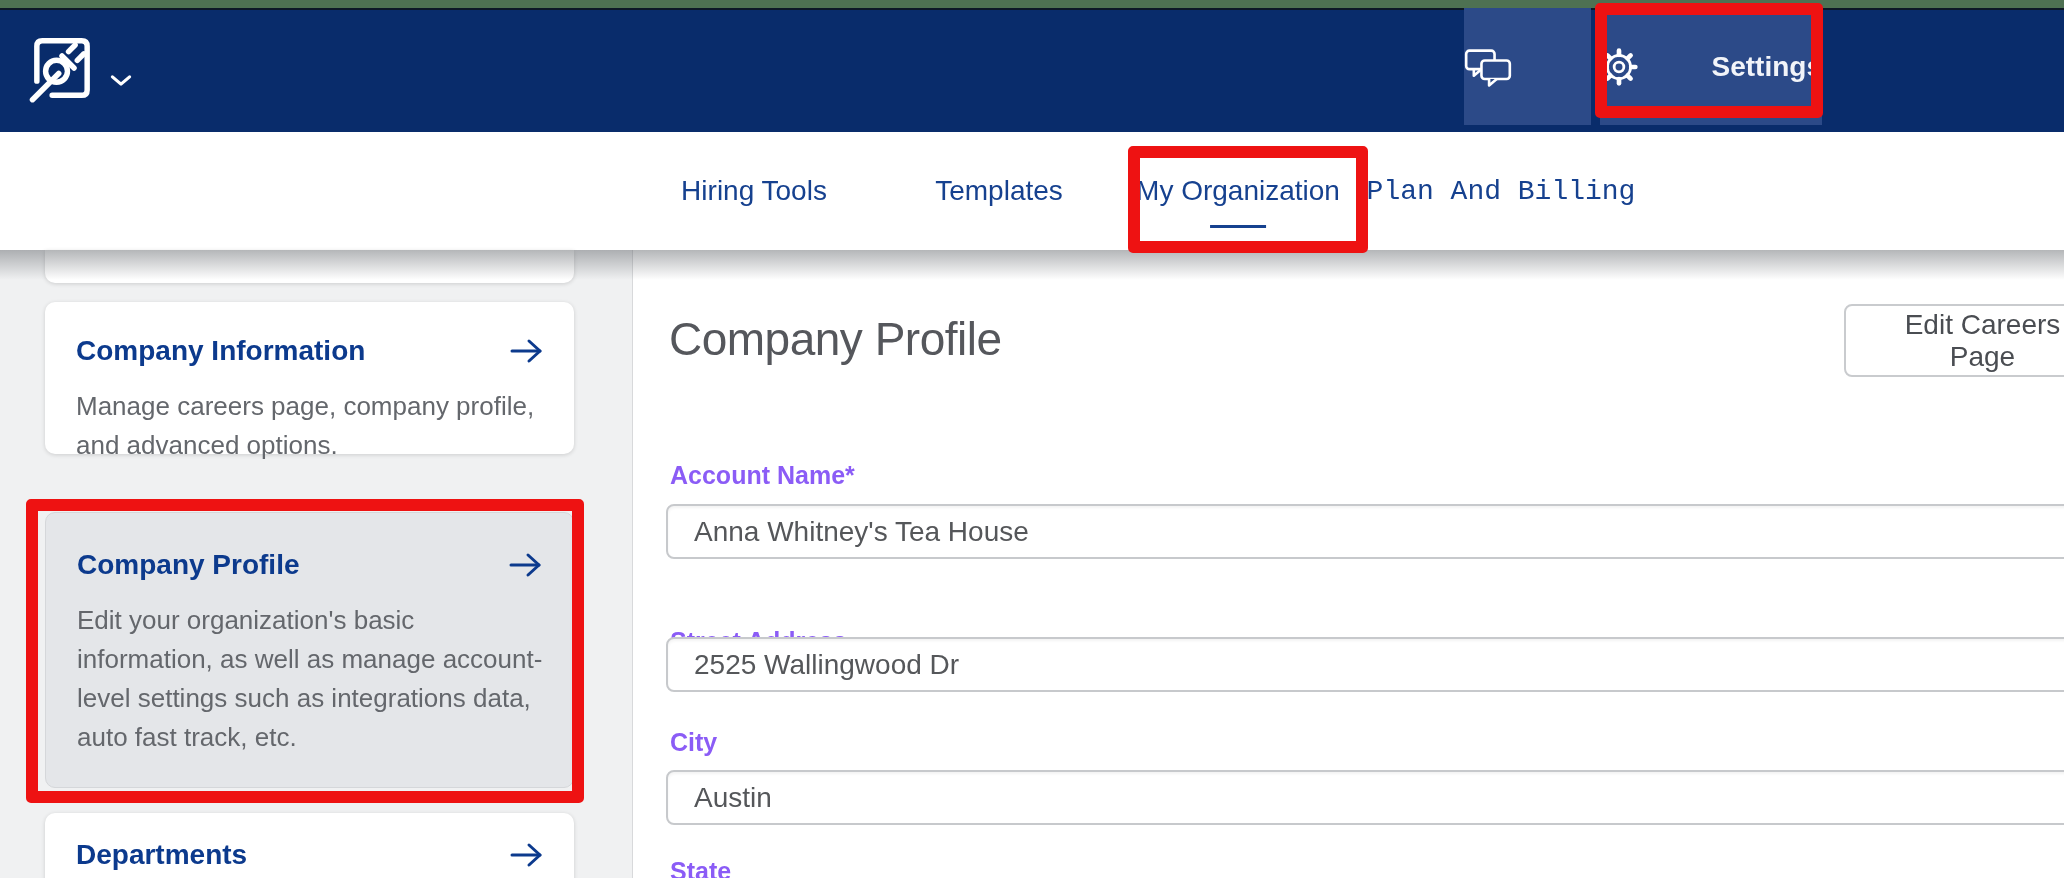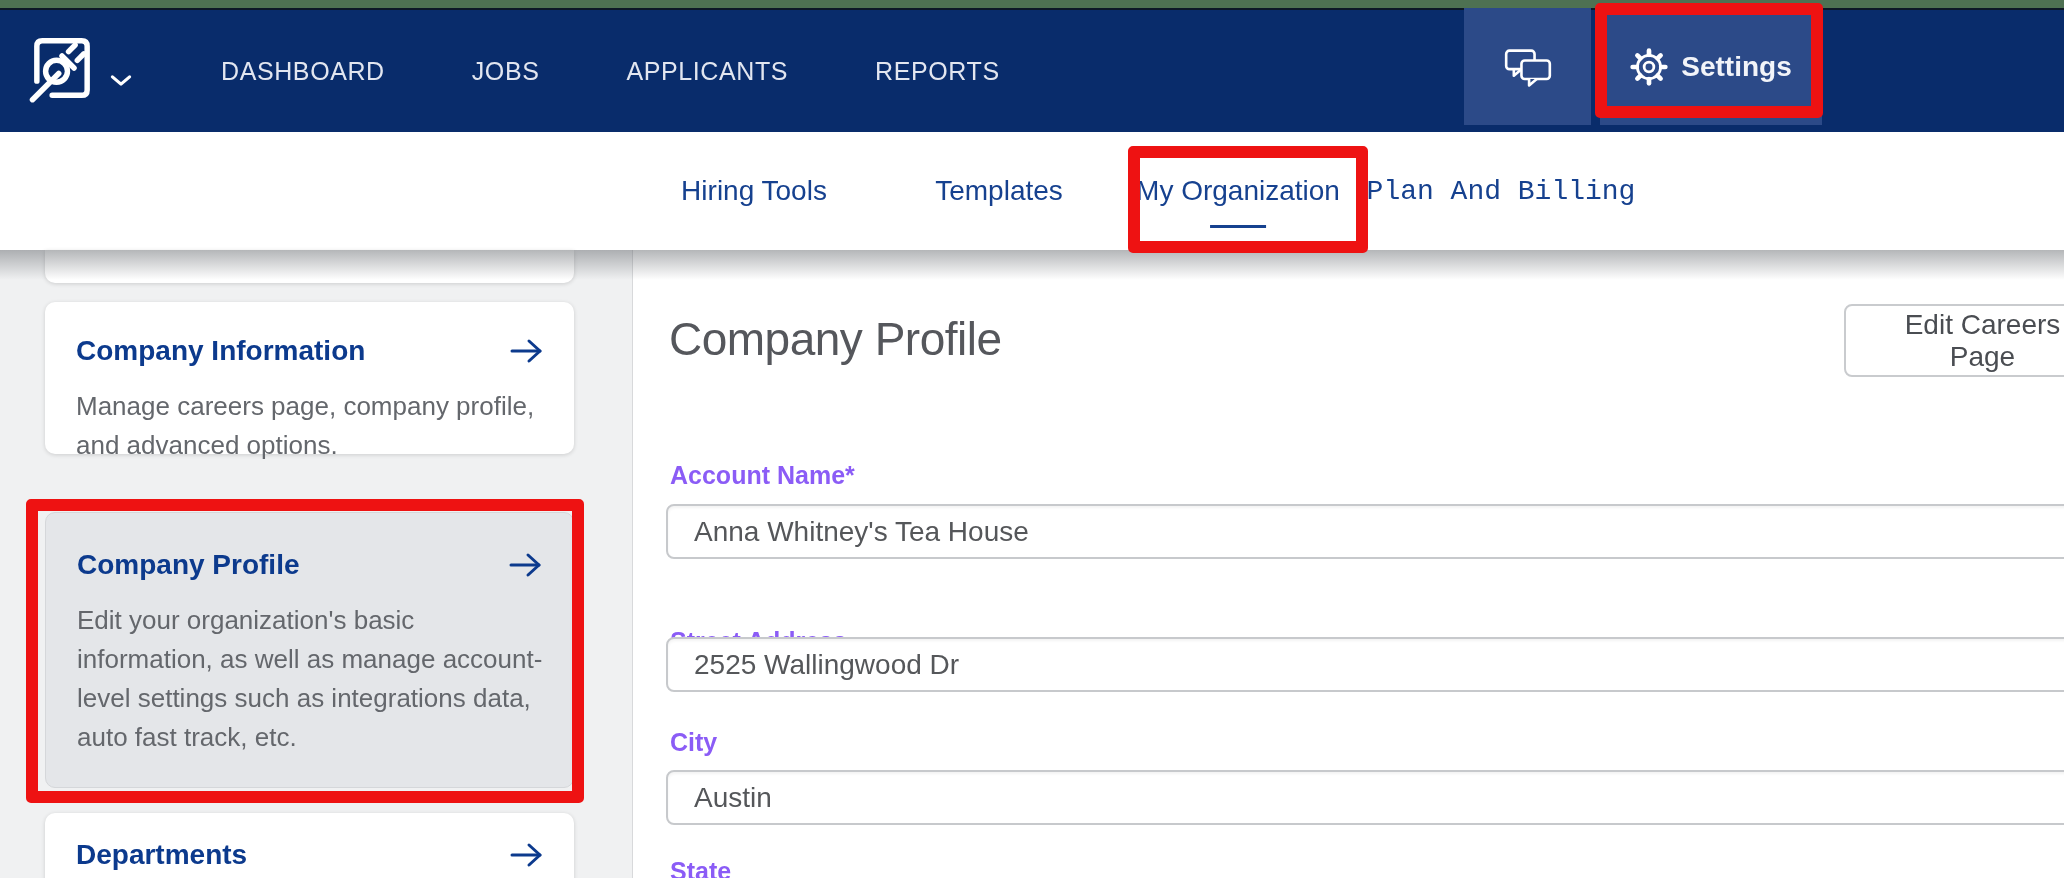--- a/index.html
+++ b/index.html
@@ -11,21 +11,21 @@
   .green-strip { position:absolute; left:0; top:0; width:100%; height:10px;
                  background:#4e7152; border-bottom:2px solid #0d1726; }
 
   
   .topnav { position:absolute; left:0; top:10px; width:100%; height:122px; background:#092c6b; }
   .logo-box { position:absolute; left:29px; top:23px; width:66px; height:70px; cursor:pointer; }
   .logo-chevron { position:absolute; left:110px; top:64px; }
   .nav-items { position:absolute; left:221px; top:0; height:100%; display:flex; gap:87px; align-items:center; }
   .nav-item { color:#e2e6f0; font-size:25px; letter-spacing:0.6px; cursor:pointer; white-space:nowrap; }
   .np { position:absolute; top:-2px; height:117px; background:#2c4a88; display:flex;
-        align-items:center; justify-content:center; cursor:pointer; color:#f2f4f9; }
+        align-items:center; justify-content:space-between; cursor:pointer; color:#f2f4f9; }
   .np-chat { left:1464px; width:127px; }
   .np-settings { left:1600px; width:222px; gap:13px; font-weight:bold; font-size:28px; }
   .np-profile { left:1838px; width:226px; gap:13px; font-size:28px; font-weight:400; }
 
   
   .tabbar { position:absolute; left:0; top:132px; width:100%; height:118px; background:#ffffff; }
   .tab { position:absolute; top:0; height:100%; transform:translateX(-50%);
          display:flex; align-items:center; color:#16418f; font-size:28px; cursor:pointer; white-space:nowrap; }
   .tab-underline { position:absolute; left:50%; transform:translateX(-50%); top:93px;
                    width:56px; height:3px; background:#16418f; }
@@ -92,26 +92,20 @@
         <path d="M44 25 L50 19"></path>
       </svg>
     </div>
 
     <div class="logo-chevron">
       <svg width="22" height="13" viewBox="0 0 18 10" fill="none" stroke="#ffffff" stroke-width="2.6" stroke-linecap="round" stroke-linejoin="round">
         <path d="M2 2 L9 8 L16 2"></path>
       </svg>
     </div>
 
-    <nav class="nav-items">
-      <span class="nav-item">DASHBOARD</span>
-      <span class="nav-item">JOBS</span>
-      <span class="nav-item">APPLICANTS</span>
-      <span class="nav-item">REPORTS</span>
-    </nav>
 
     <div class="np np-chat">
       <svg width="48" height="42" viewBox="0 0 44 38" fill="none" stroke="#ffffff" stroke-width="2.4" stroke-linejoin="round">
         <rect x="2" y="4" width="26" height="17" rx="3"></rect>
         <path d="M9 21 L9 27 L16 21"></path>
         <rect x="16" y="13" width="26" height="17" rx="3" fill="#2c4a88"></rect>
         <path d="M23 30 L23 36 L30 30" fill="#2c4a88"></path>
       </svg>
     </div>
 

